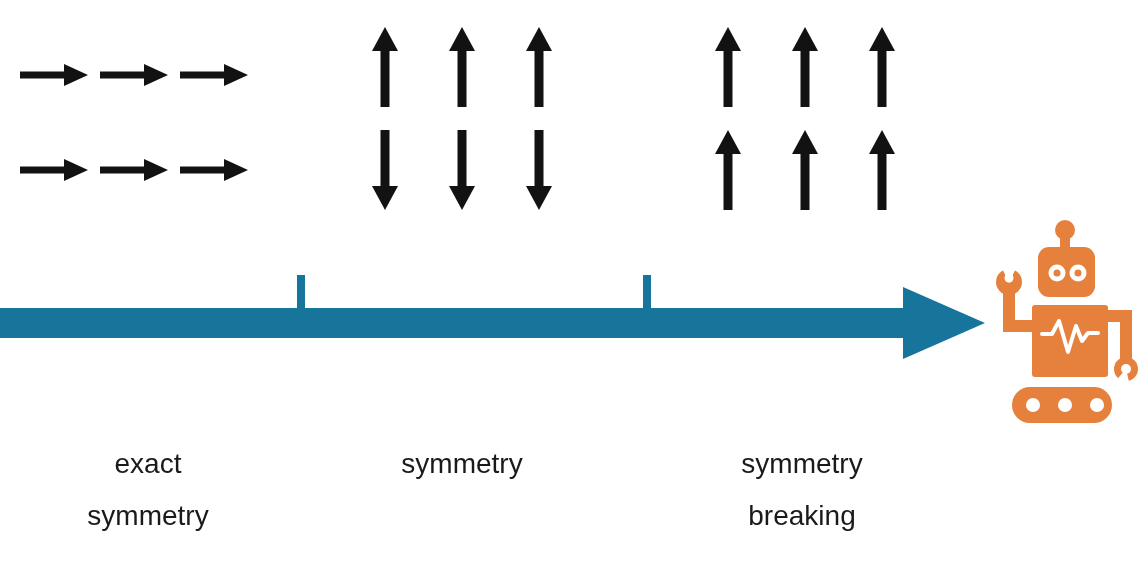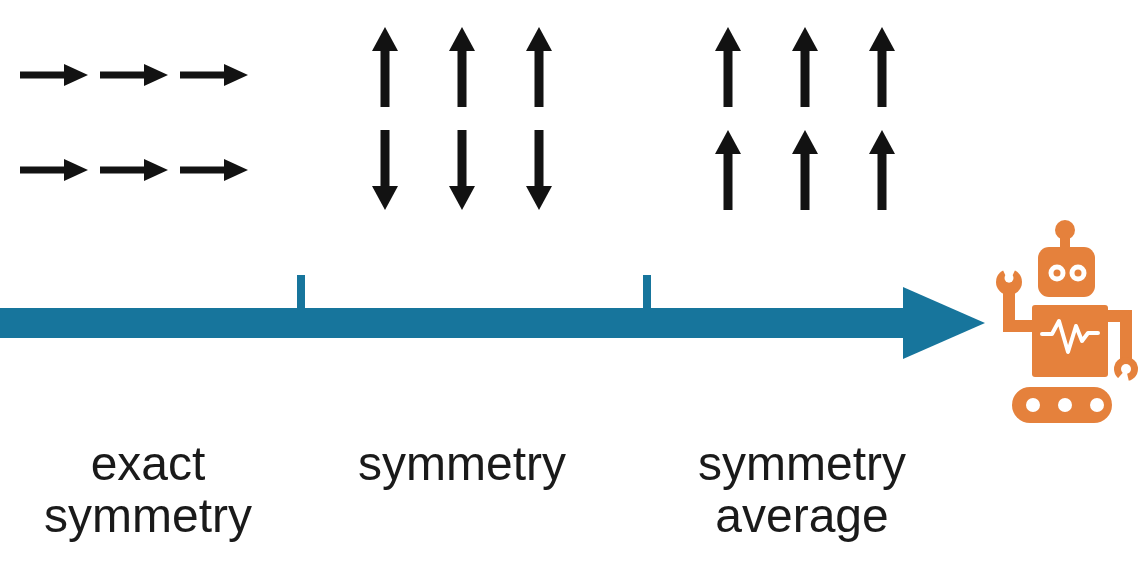--- a/index.html
+++ b/index.html
@@ -36,21 +36,21 @@
     background: var(--timeline);
   }
   .tick-1 { left: 297px; }
   .tick-2 { left: 643px; }
 
   .stage-label {
     position: absolute;
     top: 438px;
     width: 240px;
     text-align: center;
-    font-size: 48px;
+    font-size: 28px;
     line-height: 52px;
     color: var(--text);
     letter-spacing: 0px;
   }
   .label-exact    { left: 28px; }
   .label-average  { left: 342px; }
   .label-breaking { left: 682px; }
 
   .robot {
     position: absolute;
@@ -191,16 +191,16 @@
 
   <div class="stage-label label-exact">
     <div>exact</div>
     <div>symmetry</div>
   </div>
   <div class="stage-label label-average">
     <div>symmetry</div>
   </div>
   <div class="stage-label label-breaking">
     <div>symmetry</div>
-    <div>average</div>
+    <div>breaking</div>
   </div>
 
 </div>
 
 </body></html>

